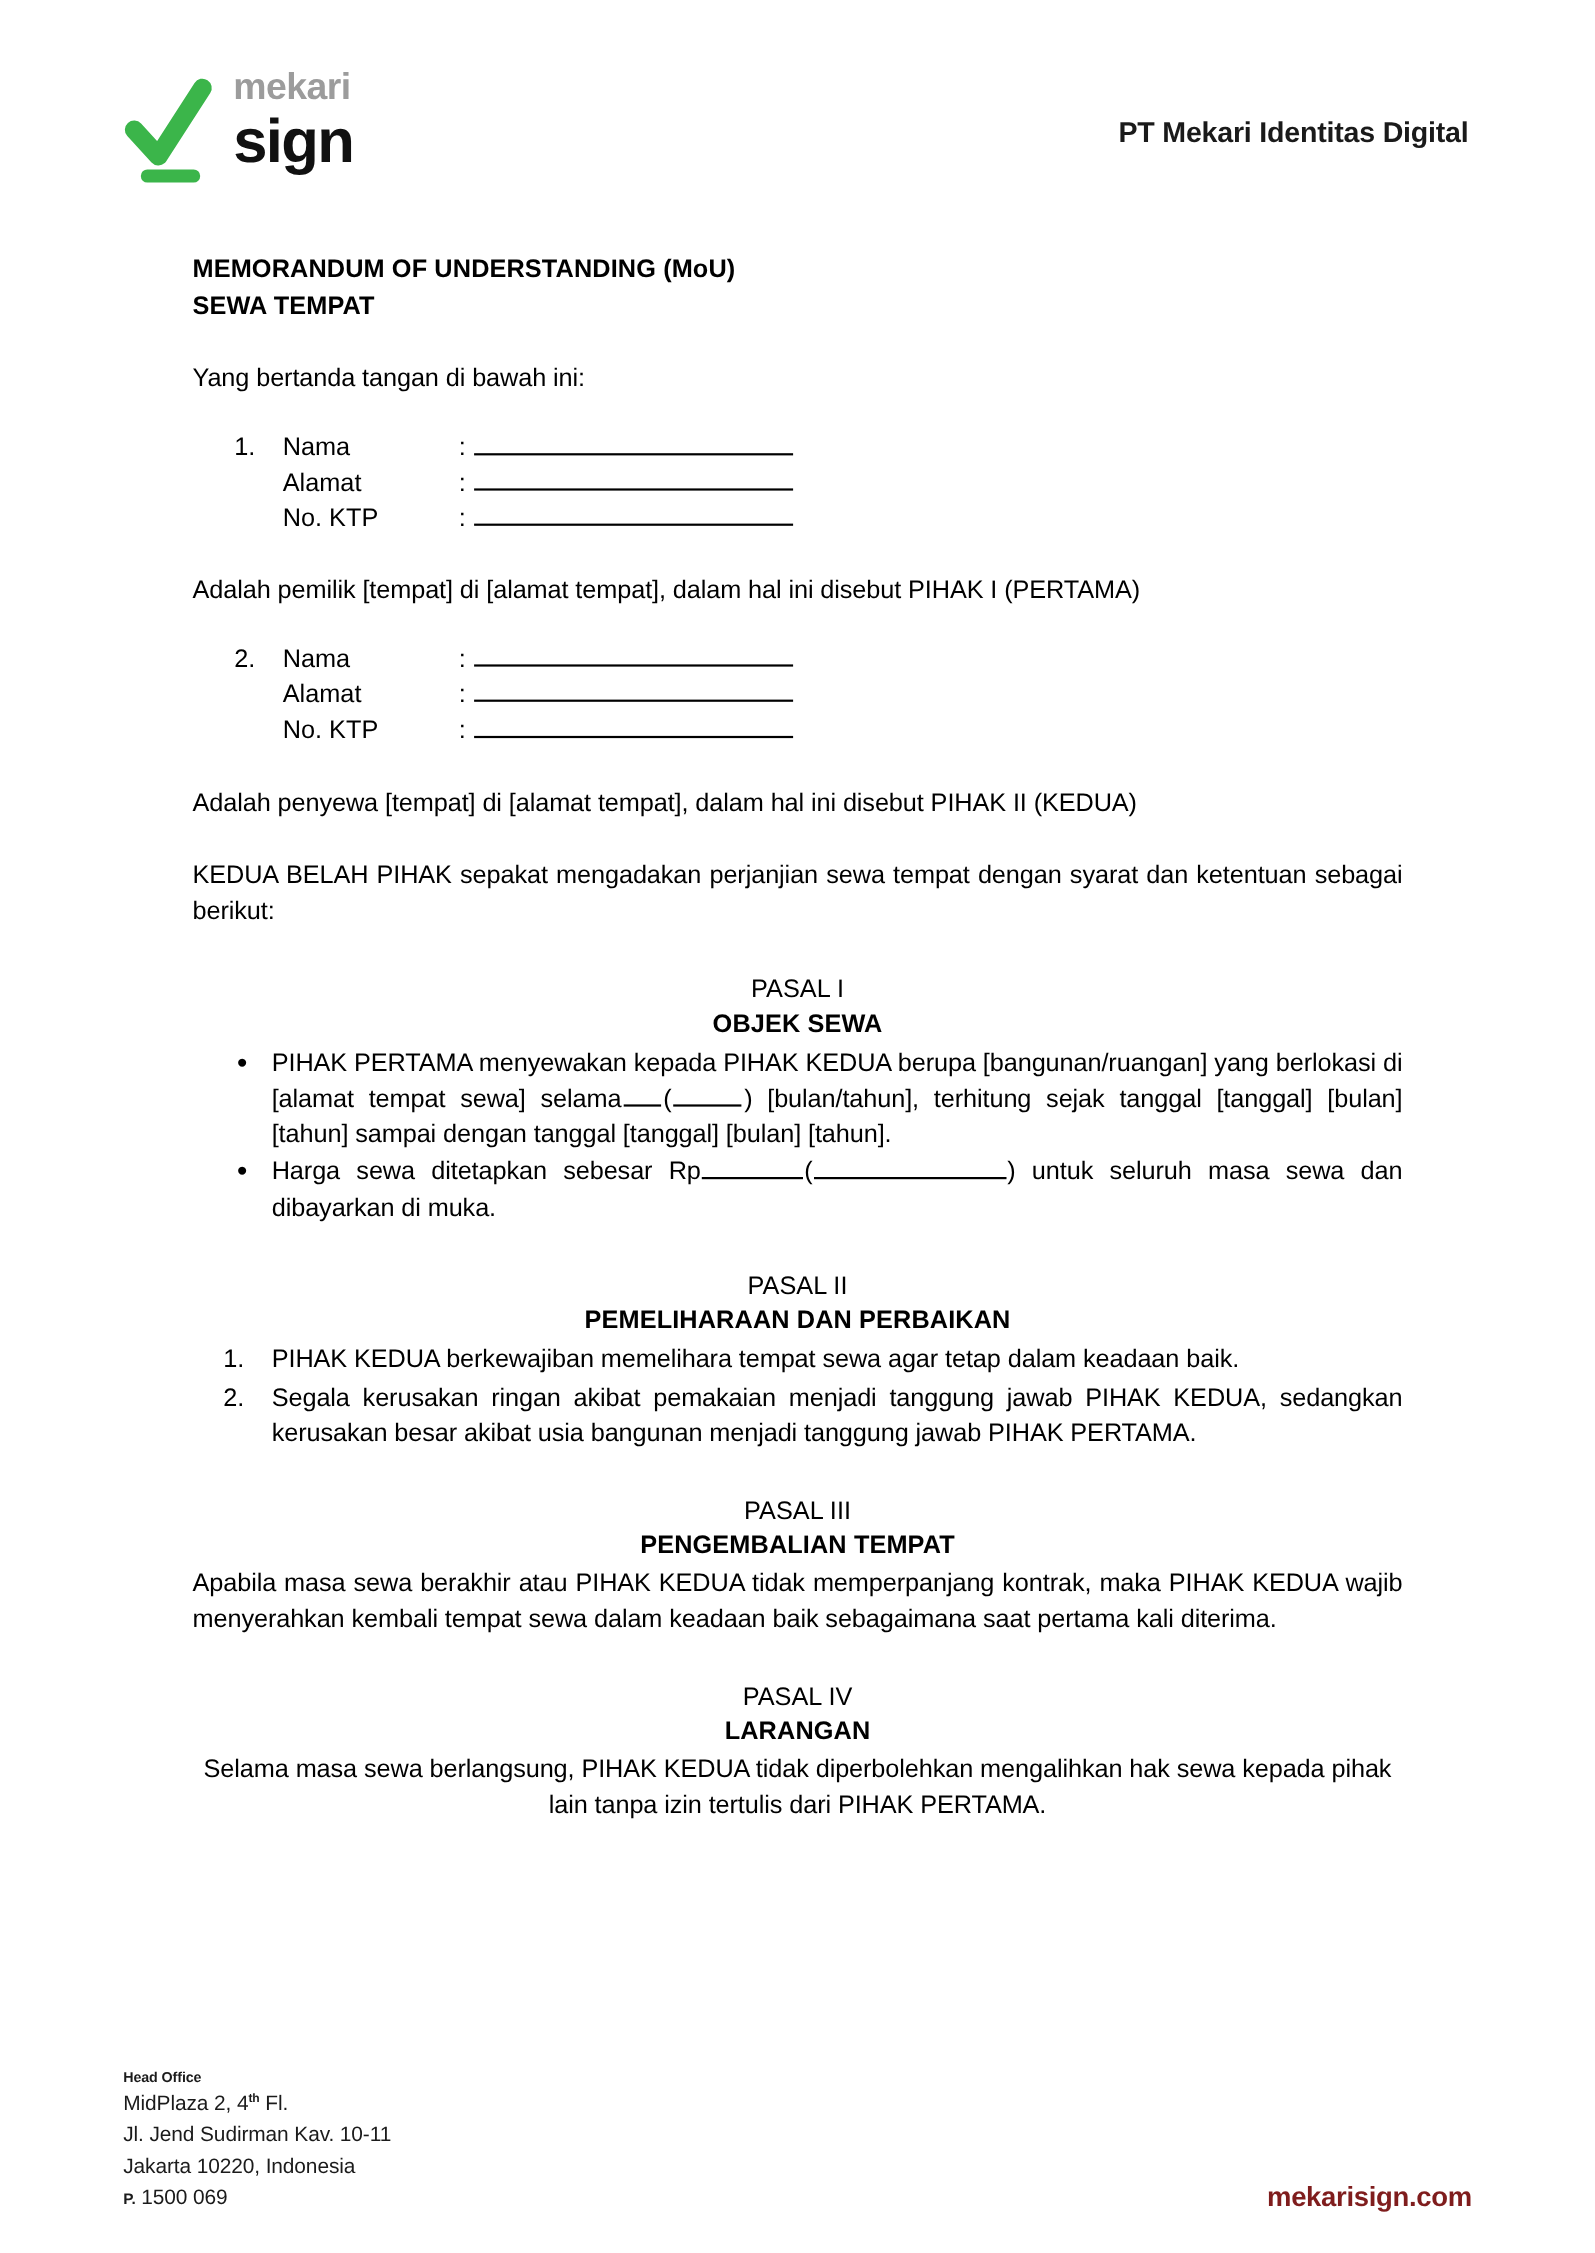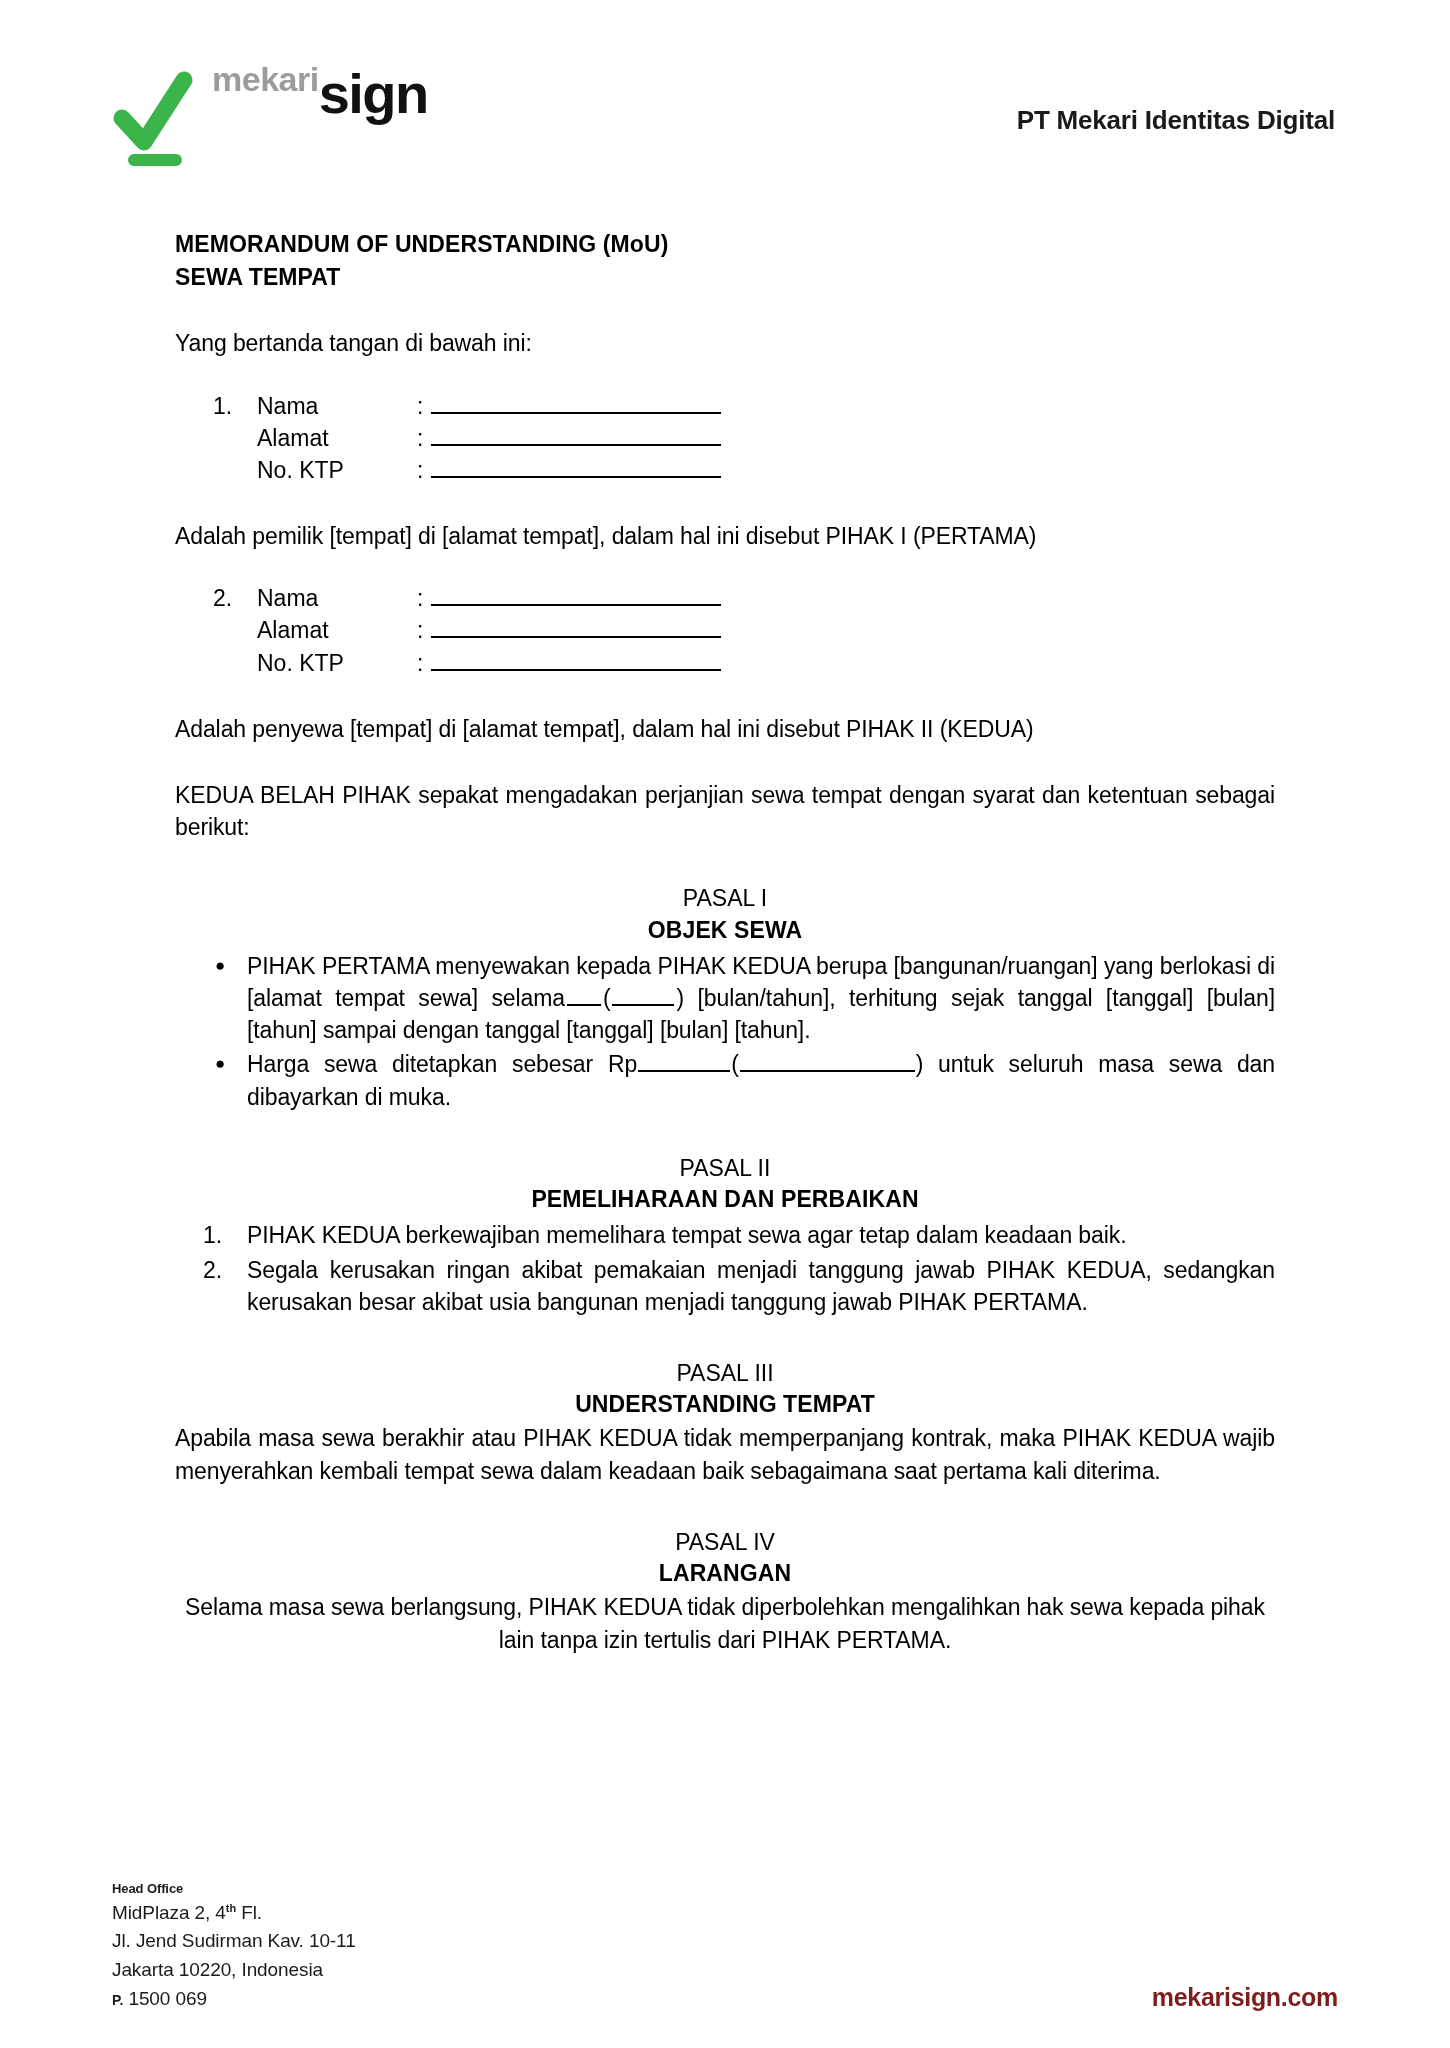--- a/index.html
+++ b/index.html
@@ -40,21 +40,21 @@
   }
   .logo-mark {
     width: 90px;
     height: 110px;
     position: relative;
     margin-right: 14px;
   }
   .logo-mark svg { display: block; }
   .logo-words {
     display: flex;
-    flex-direction: row;
+    flex-direction: column;
     justify-content: space-between;
     padding-top: 4px;
   }
   .logo-mekari {
     font-size: 34px;
     font-weight: bold;
     color: #9c9c9c;
     line-height: 1.0;
     letter-spacing: -0.5px;
   }
@@ -307,21 +307,21 @@
           <span class="marker">1.</span><span>PIHAK KEDUA berkewajiban memelihara tempat sewa agar tetap dalam keadaan baik.</span>
         </li>
         <li>
           <span class="marker">2.</span><span>Segala kerusakan ringan akibat pemakaian menjadi tanggung jawab PIHAK KEDUA, sedangkan kerusakan besar akibat usia bangunan menjadi tanggung jawab PIHAK PERTAMA.</span>
         </li>
       </ol>
     </div>
 
     <div class="pasal-wrap">
       <div class="pasal-num">PASAL III</div>
-      <div class="pasal-title">UNDERSTANDING TEMPAT</div>
+      <div class="pasal-title">PENGEMBALIAN TEMPAT</div>
       <div class="para justify tight" style="margin-top:2px">Apabila masa sewa berakhir atau PIHAK KEDUA tidak memperpanjang kontrak, maka PIHAK KEDUA wajib menyerahkan kembali tempat sewa dalam keadaan baik sebagaimana saat pertama kali diterima.</div>
     </div>
 
     <div class="pasal-wrap">
       <div class="pasal-num">PASAL IV</div>
       <div class="pasal-title">LARANGAN</div>
       <div class="para tight" style="margin-top:2px; text-align:center;">Selama masa sewa berlangsung, PIHAK KEDUA tidak diperbolehkan mengalihkan hak sewa kepada pihak lain tanpa izin tertulis dari PIHAK PERTAMA.</div>
     </div>
 
   </div>

